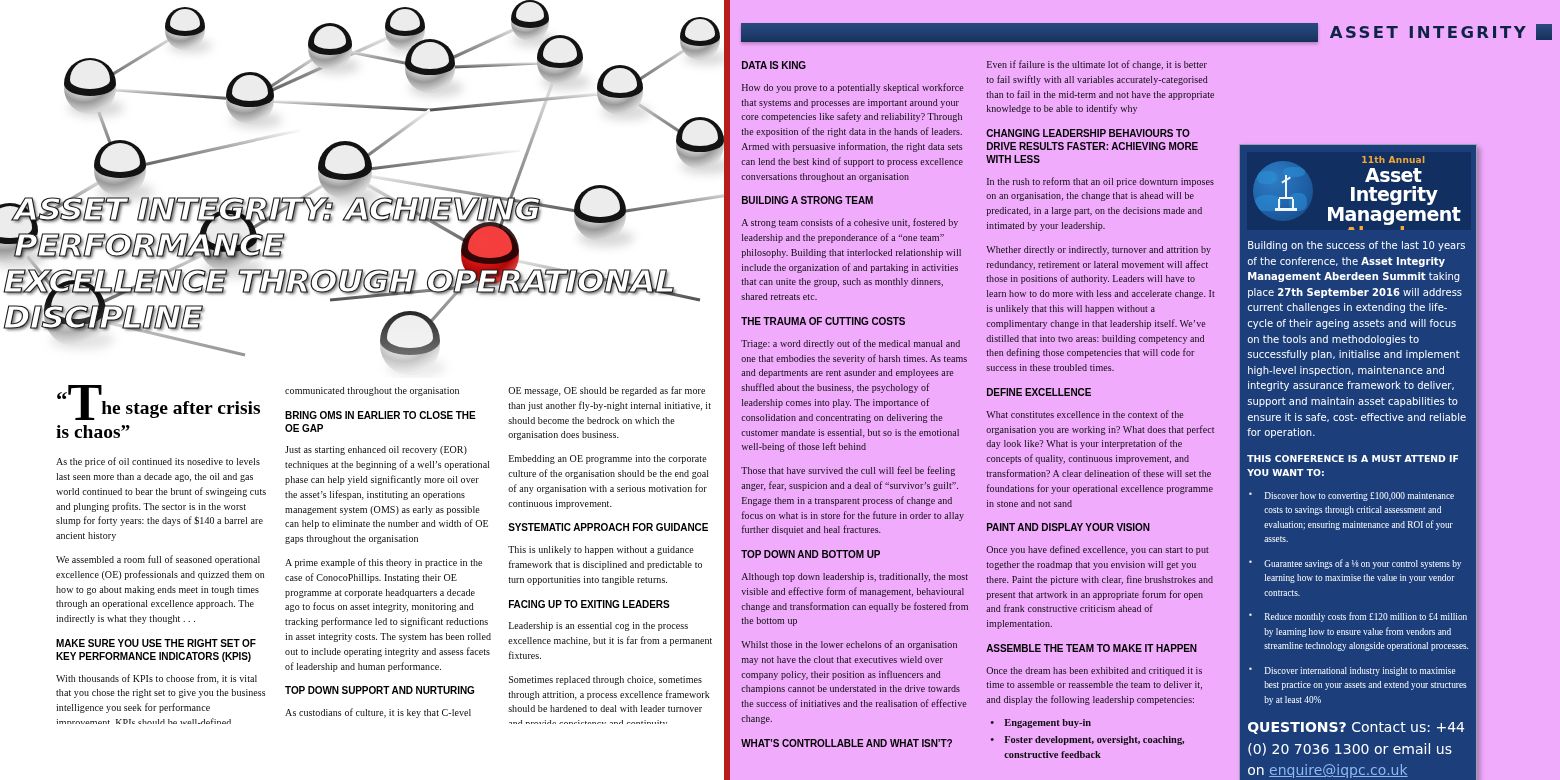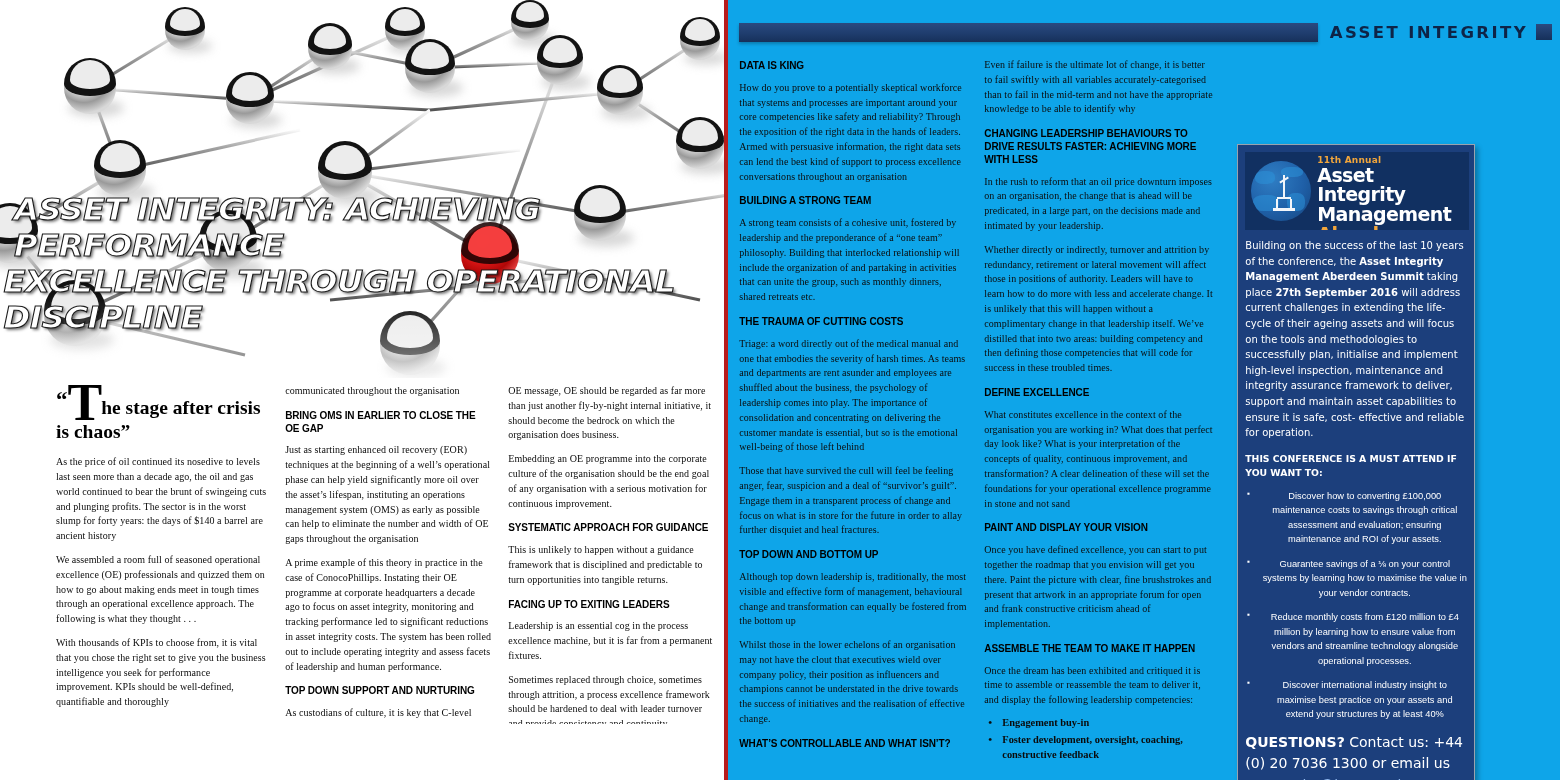--- a/index.html
+++ b/index.html
@@ -92,22 +92,22 @@
     color: #000;
     margin: 11px 0 8px 0;
     text-transform: uppercase;
   }
   h3.sec.first { margin-top: 2px; }
 
   
   .page-right {
     position: relative;
     width: 902px; height: 780px;
-    background: #0ea5e9;
-    border-left: 4px solid #b91c1c;
+    background: #f0abfc;
+    border-left: 6px solid #b91c1c;
   }
   .rp-header {
     position: relative;
     height: 36px;
     margin: 14px 8px 0 11px;
     display: flex;
     align-items: center;
   }
   .rp-bar {
     flex: 1;
@@ -143,20 +143,21 @@
     background: #1c3f7c;
     border: 1px solid #9aa3ae;
     box-shadow: 3px 3px 5px rgba(0,0,0,0.30);
     padding: 7px 7px 10px 7px;
   }
   .ad-logo {
     position: relative;
     width: 224px; height: 78px;
     background: #113061;
     overflow: hidden;
+    text-align: center;
   }
   .ad-globe {
     position: absolute;
     left: 6px; top: 9px;
     width: 60px; height: 60px;
     border-radius: 50%;
     background: radial-gradient(circle at 35% 30%, #2f7ec4 0%, #1f60a8 55%, #16457e 100%);
     overflow: hidden;
   }
   .ad-globe .land {
@@ -209,27 +210,26 @@
     font-family: "DejaVu Sans", sans-serif;
     font-weight: bold;
     font-size: 9.3px;
     line-height: 1.5;
     color: #ffffff;
     margin-top: 11px;
   }
   ul.ad-list { list-style: none; margin-top: 9px; }
   ul.ad-list li {
     position: relative;
-    font-family: Liberation Sans, sans-serif;
+    font-family: Liberation Serif, serif;
     font-size: 9.3px;
     line-height: 1.56;
     color: #ffffff;
     padding-left: 17px;
     margin-bottom: 10px;
-    text-align: center;
   }
   ul.ad-list li::before {
     content: "\25AA";
     position: absolute; left: 2px; top: -1px;
     font-size: 8px; color: #ffffff;
   }
   .ad-q {
     font-family: "DejaVu Sans", sans-serif;
     font-size: 14px;
     line-height: 1.55;
@@ -463,21 +463,22 @@
       </div>
     </div>
 
     <div class="left-cols">
 
       <div class="lcol c1">
         <div class="pullquote">
           <span class="qm">“</span><span class="dropcap">T</span><span>he stage after crisis is chaos”</span>
         </div>
         <p class="body">As the price of oil continued its nosedive to levels last seen more than a decade ago, the oil and gas world continued to bear the brunt of swingeing cuts and plunging profits. The sector is in the worst slump for forty years: the days of $140 a barrel are ancient history</p>
-        <p class="body">We assembled a room full of seasoned operational excellence (OE) professionals and quizzed them on how to go about making ends meet in tough times through an operational excellence approach. The following is what they thought . . .</p>
+        <p class="body">We assembled a room full of seasoned operational excellence (OE) professionals and quizzed them on how to go about making ends meet in tough times through an operational excellence approach. The indirectly is what they thought . . .</p>
+        <h3 class="sec">MAKE SURE YOU USE THE RIGHT SET OF KEY PERFORMANCE INDICATORS (KPIs)</h3>
         <p class="body">With thousands of KPIs to choose from, it is vital that you chose the right set to give you the business intelligence you seek for performance improvement. KPIs should be well-defined, quantifiable and thoroughly</p>
       </div>
 
       <div class="lcol">
         <p class="body">communicated throughout the organisation</p>
         <h3 class="sec">BRING OMS IN EARLIER TO CLOSE THE OE GAP</h3>
         <p class="body">Just as starting enhanced oil recovery (EOR) techniques at the beginning of a well’s operational phase can help yield significantly more oil over the asset’s lifespan, instituting an operations management system (OMS) as early as possible can help to eliminate the number and width of OE gaps throughout the organisation</p>
         <p class="body">A prime example of this theory in practice in the case of ConocoPhillips. Instating their OE programme at corporate headquarters a decade ago to focus on asset integrity, monitoring and tracking performance led to significant reductions in asset integrity costs. The system has been rolled out to include operating integrity and assess facets of leadership and human performance.</p>
         <h3 class="sec">TOP DOWN SUPPORT AND NURTURING</h3>
         <p class="body">As custodians of culture, it is key that C-level executives drive and support OE programmes.  This kind of executive sponsorship is vital for the promulgation of operational excellence as culture, and is enhanced by professionals getting out into the field to observe and absorb what is going on</p>

